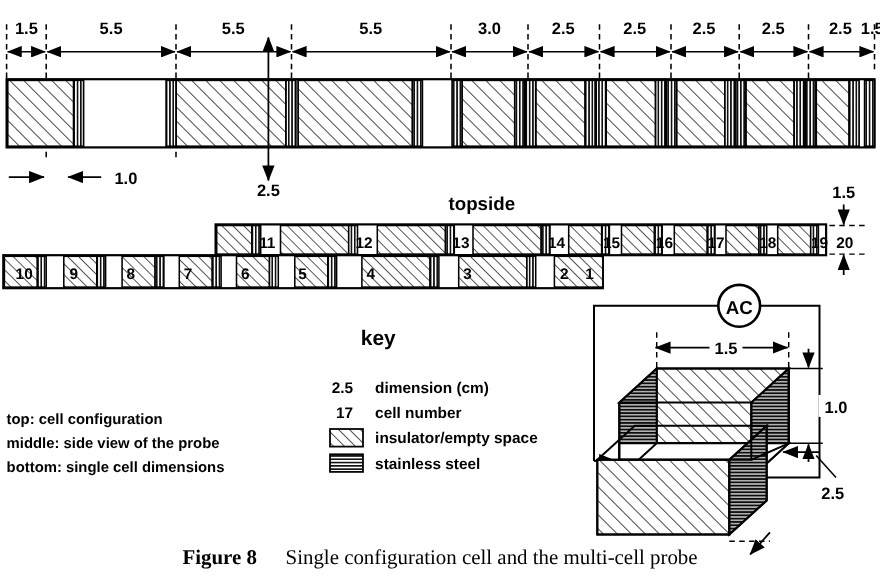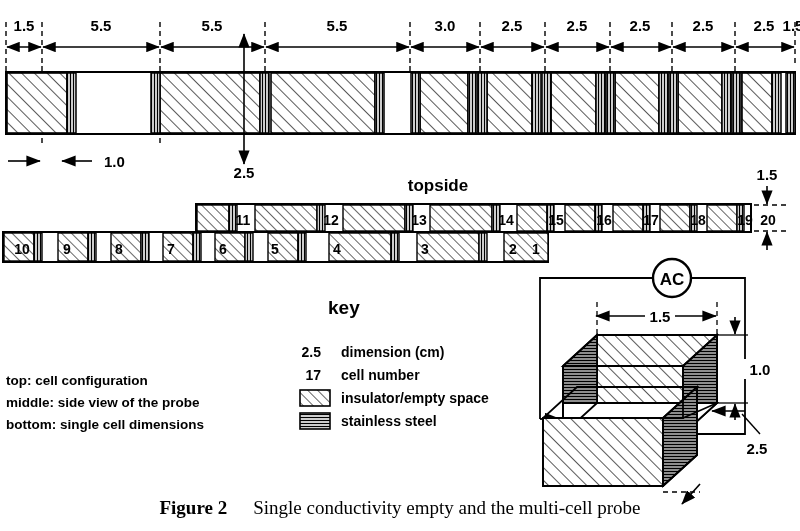--- a/index.html
+++ b/index.html
@@ -316,14 +316,14 @@
     <line x1="760" y1="420" x2="742" y2="400" stroke="#000" stroke-width="1.4"></line>
     <line x1="700" y1="470" x2="682" y2="490" stroke="#000" stroke-width="1.6" marker-end="url(#arrR)"></line>
     <line x1="663" y1="478" x2="700" y2="478" stroke="#000" stroke-width="1.3" stroke-dasharray="5,4"></line>
     <text class="lbl" x="757" y="440" font-size="15" text-anchor="middle">2.5</text>
   </g>
 
 </svg>
 </div>
 
 <div class="caption">
-  <span class="cnum">Figure 2</span><span>Single conductivity empty and the multi-cell probe</span>
+  <span class="cnum">Figure 8</span><span>Single configuration cell and the multi-cell probe</span>
 </div>
 
 </body></html>

